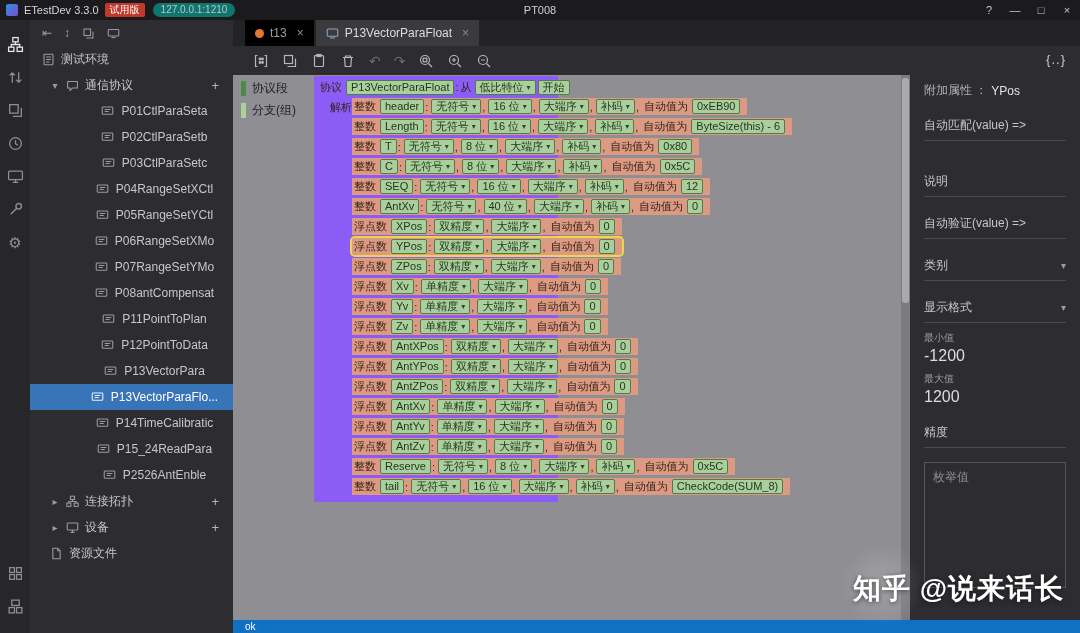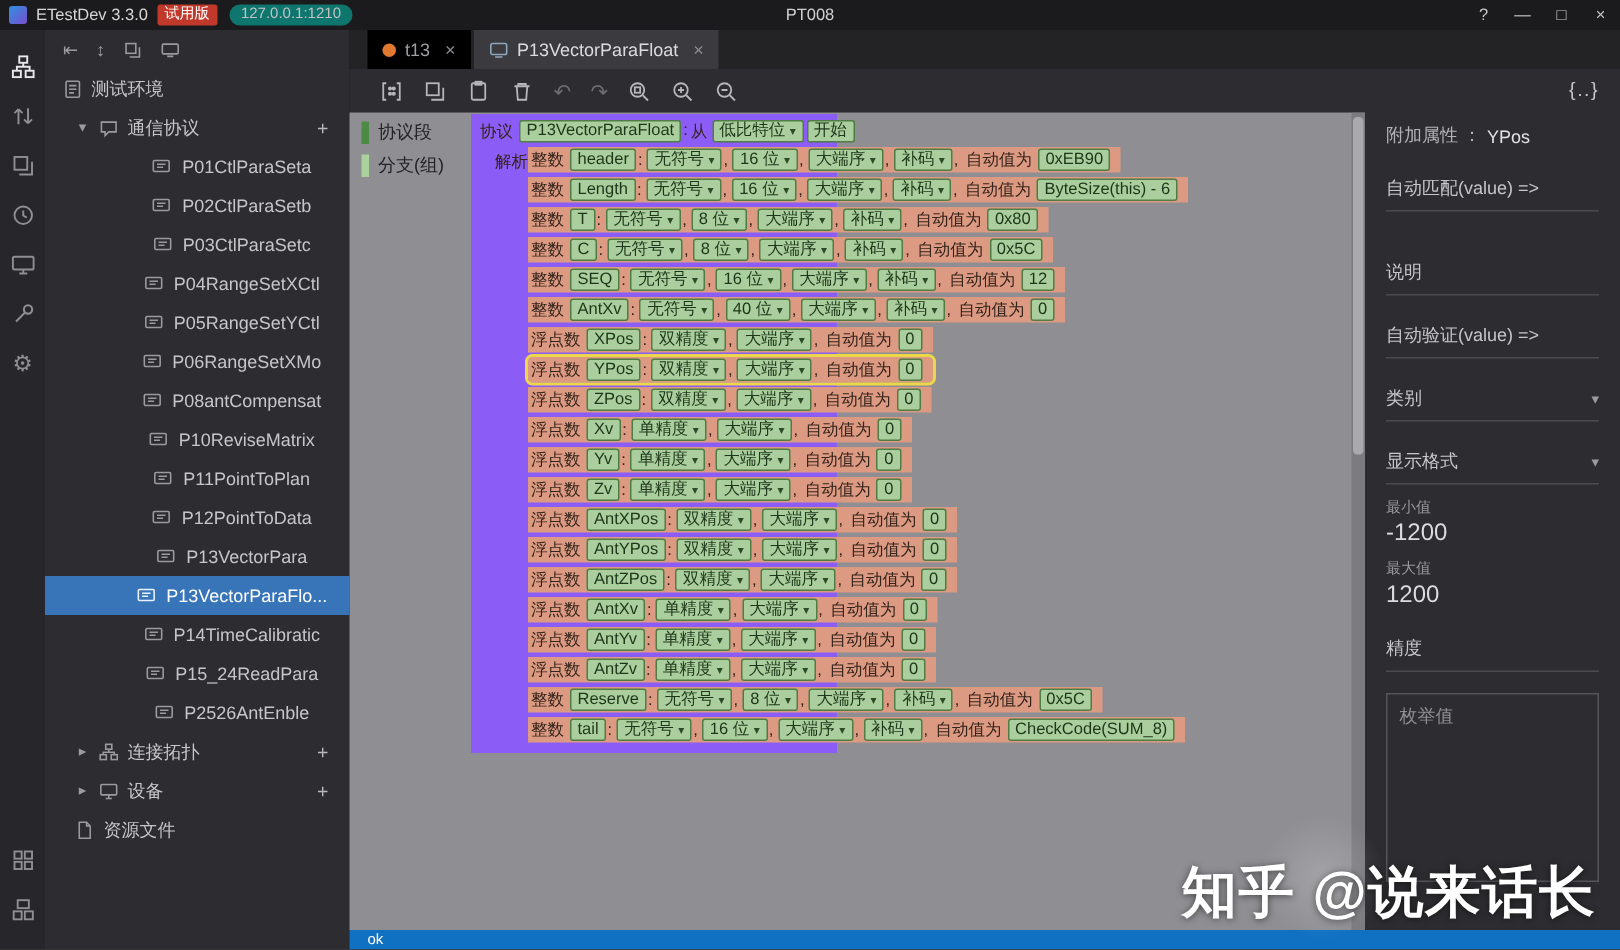--- a/index.html
+++ b/index.html
@@ -85,21 +85,21 @@
   .minmax{margin-top:8px;}
   .mm-label{color:#96969c;font-size:10px;margin-top:7px;}
   .mm-value{color:#dcdce0;font-size:16px;margin-top:2px;}
   .enum-box{margin-top:14px;height:126px;border:1px solid #55555a;padding:6px 8px;color:#8e8e94;font-size:12px;}
 
   
   .statusbar{position:absolute;left:233px;top:620px;width:847px;height:13px;background:#1070c2;color:#fff;font-size:10px;display:flex;align-items:center;padding-left:12px;z-index:40;}
 
   
   .ghost-circle{position:absolute;left:840px;top:543px;width:84px;height:84px;border-radius:50%;background:radial-gradient(circle,rgba(255,255,255,.18),rgba(255,255,255,0) 70%);z-index:44;pointer-events:none;}
-  .watermark{position:absolute;right:16px;top:570px;font-size:37px;font-weight:bold;color:#fff;text-shadow:0 1px 5px rgba(0,0,0,.55);letter-spacing:1px;z-index:45;pointer-events:none;}
+  .watermark{position:absolute;right:16px;top:570px;font-size:28px;font-weight:bold;color:#fff;text-shadow:0 1px 5px rgba(0,0,0,.55);letter-spacing:1px;z-index:45;pointer-events:none;}
 </style>
 </head>
 <body>
 
 <div class="app">
 
   <div class="titlebar">
     <span class="logo"></span>
     <span>ETestDev 3.3.0</span>
     <span class="badge-trial">试用版</span>
@@ -265,30 +265,30 @@
     </span>
     <span class="ti-label">P06RangeSetXMo</span>
   </div>
         <div class="tree-item">
     <span class="ti-icon">
       <svg width="13" height="13" viewBox="0 0 16 16" fill="none" stroke="currentColor" stroke-width="1.3">
               <rect x="1.5" y="2.5" width="13" height="9" rx="1"></rect>
               <path d="M4.5 5.5h7M4.5 8h5"></path>
             </svg>
     </span>
+    <span class="ti-label">P07RangeSetYMo</span>
+  </div>
+        <div class="tree-item">
+    <span class="ti-icon">
+      <svg width="13" height="13" viewBox="0 0 16 16" fill="none" stroke="currentColor" stroke-width="1.3">
+              <rect x="1.5" y="2.5" width="13" height="9" rx="1"></rect>
+              <path d="M4.5 5.5h7M4.5 8h5"></path>
+            </svg>
+    </span>
     <span class="ti-label">P08antCompensat</span>
-  </div>
-        <div class="tree-item">
-    <span class="ti-icon">
-      <svg width="13" height="13" viewBox="0 0 16 16" fill="none" stroke="currentColor" stroke-width="1.3">
-              <rect x="1.5" y="2.5" width="13" height="9" rx="1"></rect>
-              <path d="M4.5 5.5h7M4.5 8h5"></path>
-            </svg>
-    </span>
-    <span class="ti-label">P10ReviseMatrix</span>
   </div>
         <div class="tree-item">
     <span class="ti-icon">
       <svg width="13" height="13" viewBox="0 0 16 16" fill="none" stroke="currentColor" stroke-width="1.3">
               <rect x="1.5" y="2.5" width="13" height="9" rx="1"></rect>
               <path d="M4.5 5.5h7M4.5 8h5"></path>
             </svg>
     </span>
     <span class="ti-label">P11PointToPlan</span>
   </div>

